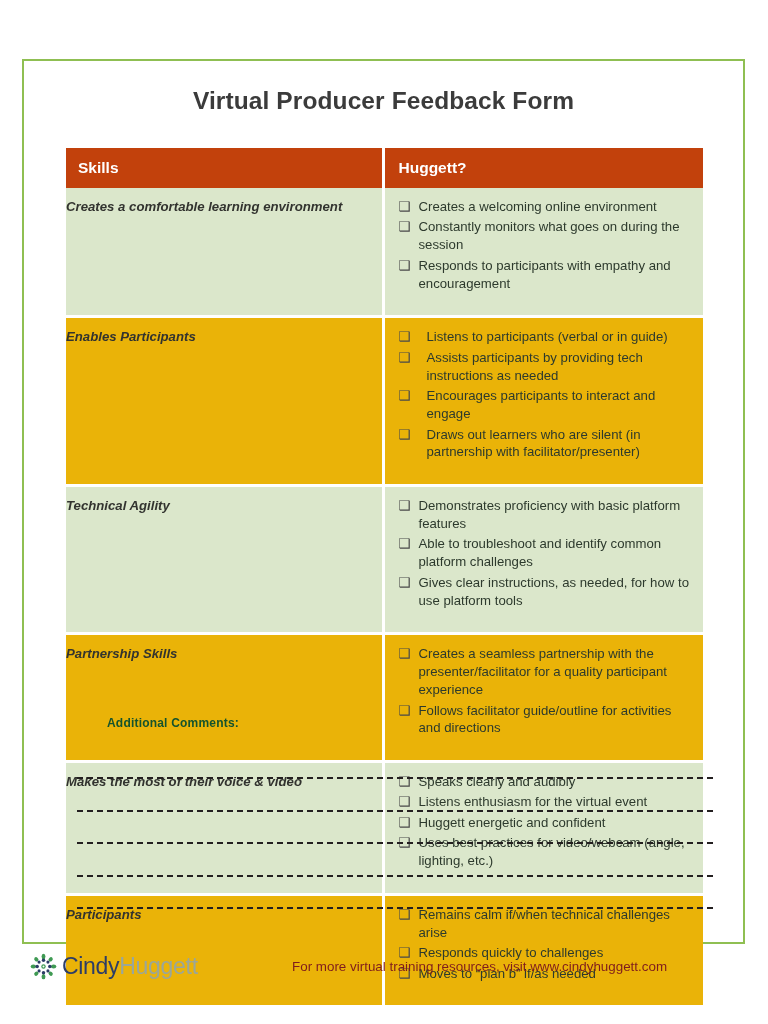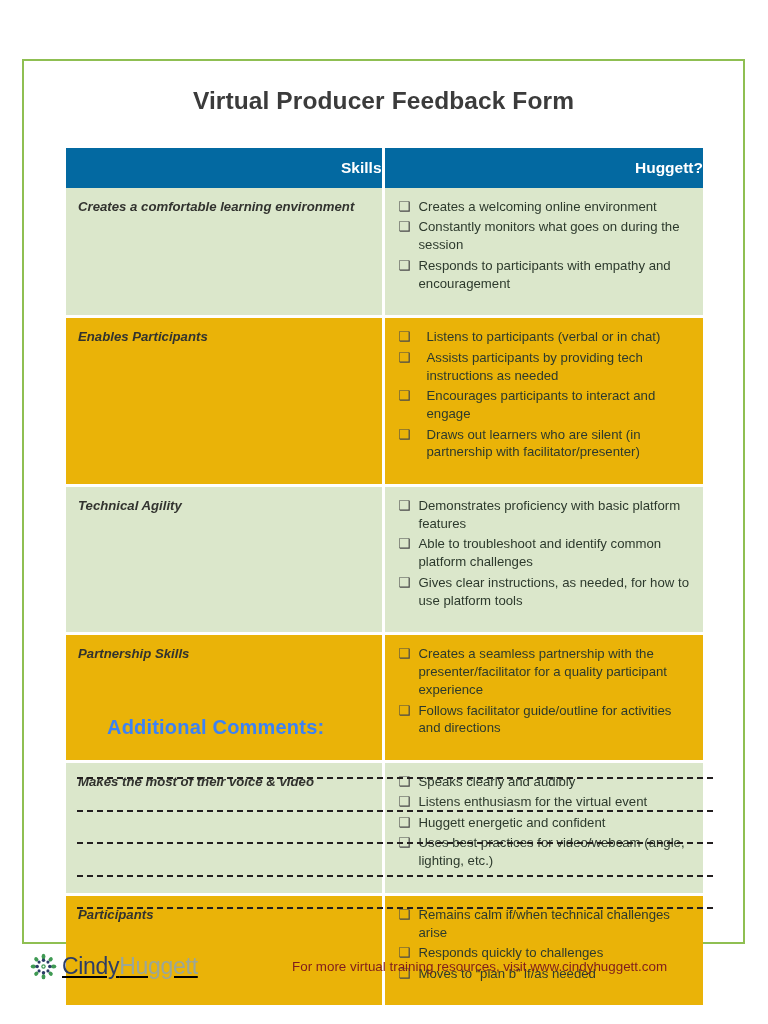--- a/index.html
+++ b/index.html
@@ -55,25 +55,25 @@
     position: absolute;
     left: 42px;
     top: 87px;
     width: 637px;
     border-collapse: separate;
     border-spacing: 0;
     table-layout: fixed;
   }
 
   .skills-table th {
-    background: #0369a1;
+    background: #c2410c;
     color: #ffffff;
     font-size: 15.5px;
     font-weight: bold;
-    text-align: right;
+    text-align: left;
     padding: 9px 0 9px 12px;
     vertical-align: middle;
     height: 22px;
     border-right: 3px solid #ffffff;
   }
   .skills-table th.th-observed {
     border-right: none;
     padding-left: 14px;
   }
 
@@ -85,21 +85,21 @@
   }
 
   .skills-table tr.row-odd td { background: #dbe7cb; }
   .skills-table tr.row-even td { background: #eab308; }
 
   td.cell-skill {
     width: 179px;
     font-style: italic;
     font-weight: bold;
     color: #32332f;
-    padding: 10px 10px 22px 12px;
+    padding: 10px 10px 22px 0;
     line-height: 1.33;
     border-right: 3px solid #ffffff;
     font-size: 13.2px;
   }
 
   td.cell-observed {
     padding: 10px 8px 20px 14px;
     line-height: 1.33;
   }
 
@@ -125,23 +125,23 @@
     font-size: 13.5px;
     line-height: 1.36;
     color: #4a4a4a;
   }
 
   
   .comments-heading {
     position: absolute;
     left: 83px;
     top: 655px;
-    font-size: 20px;
+    font-size: 12px;
     font-weight: bold;
-    color: #3b82f6;
+    color: #14532d;
     letter-spacing: 0.2px;
   }
 
   .lines-block {
     position: absolute;
     left: 53px;
     top: 716px;
     width: 636px;
   }
   .dash-line {
@@ -159,21 +159,20 @@
     width: 768px;
     height: 44px;
   }
   .brand {
     position: absolute;
     left: 30px;
     top: 0px;
     display: flex;
     align-items: center;
     gap: 5px;
-    text-decoration: underline;
   }
   .brand-mark {
     width: 27px;
     height: 27px;
     flex: 0 0 auto;
     display: block;
   }
   .brand-text {
     font-size: 23px;
     line-height: 1;
@@ -220,21 +219,21 @@
                 <li><span class="cbox">❑</span><span>Creates a welcoming online environment</span></li>
                 <li><span class="cbox">❑</span><span>Constantly monitors what goes on during the session</span></li>
                 <li><span class="cbox">❑</span><span>Responds to participants with empathy and encouragement</span></li>
               </ul>
             </td>
           </tr>
           <tr class="row-even">
             <td class="cell-skill">Enables Participants</td>
             <td class="cell-observed">
               <ul class="check-list wide-gap">
-                <li><span class="cbox">❑</span><span>Listens to participants (verbal or in chat)</span></li>
+                <li><span class="cbox">❑</span><span>Listens to participants (verbal or in guide)</span></li>
                 <li><span class="cbox">❑</span><span>Assists participants by providing tech instructions as needed</span></li>
                 <li><span class="cbox">❑</span><span>Encourages participants to interact and engage</span></li>
                 <li><span class="cbox">❑</span><span>Draws out learners who are silent (in partnership with facilitator/presenter)</span></li>
               </ul>
             </td>
           </tr>
           <tr class="row-odd">
             <td class="cell-skill">Technical Agility</td>
             <td class="cell-observed">
               <ul class="check-list">

